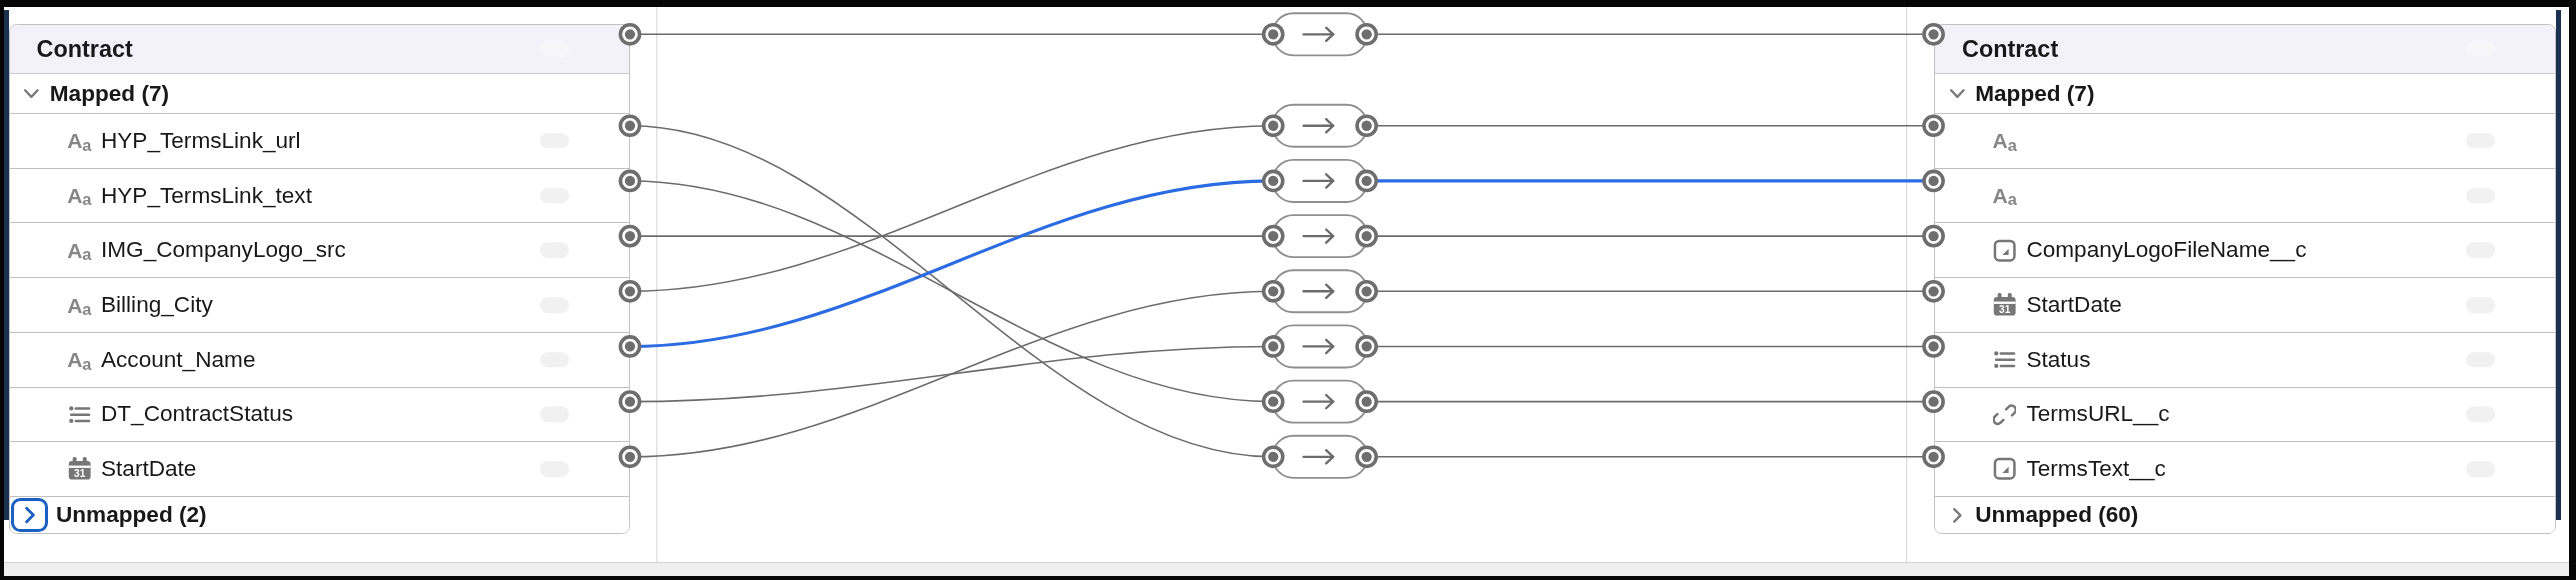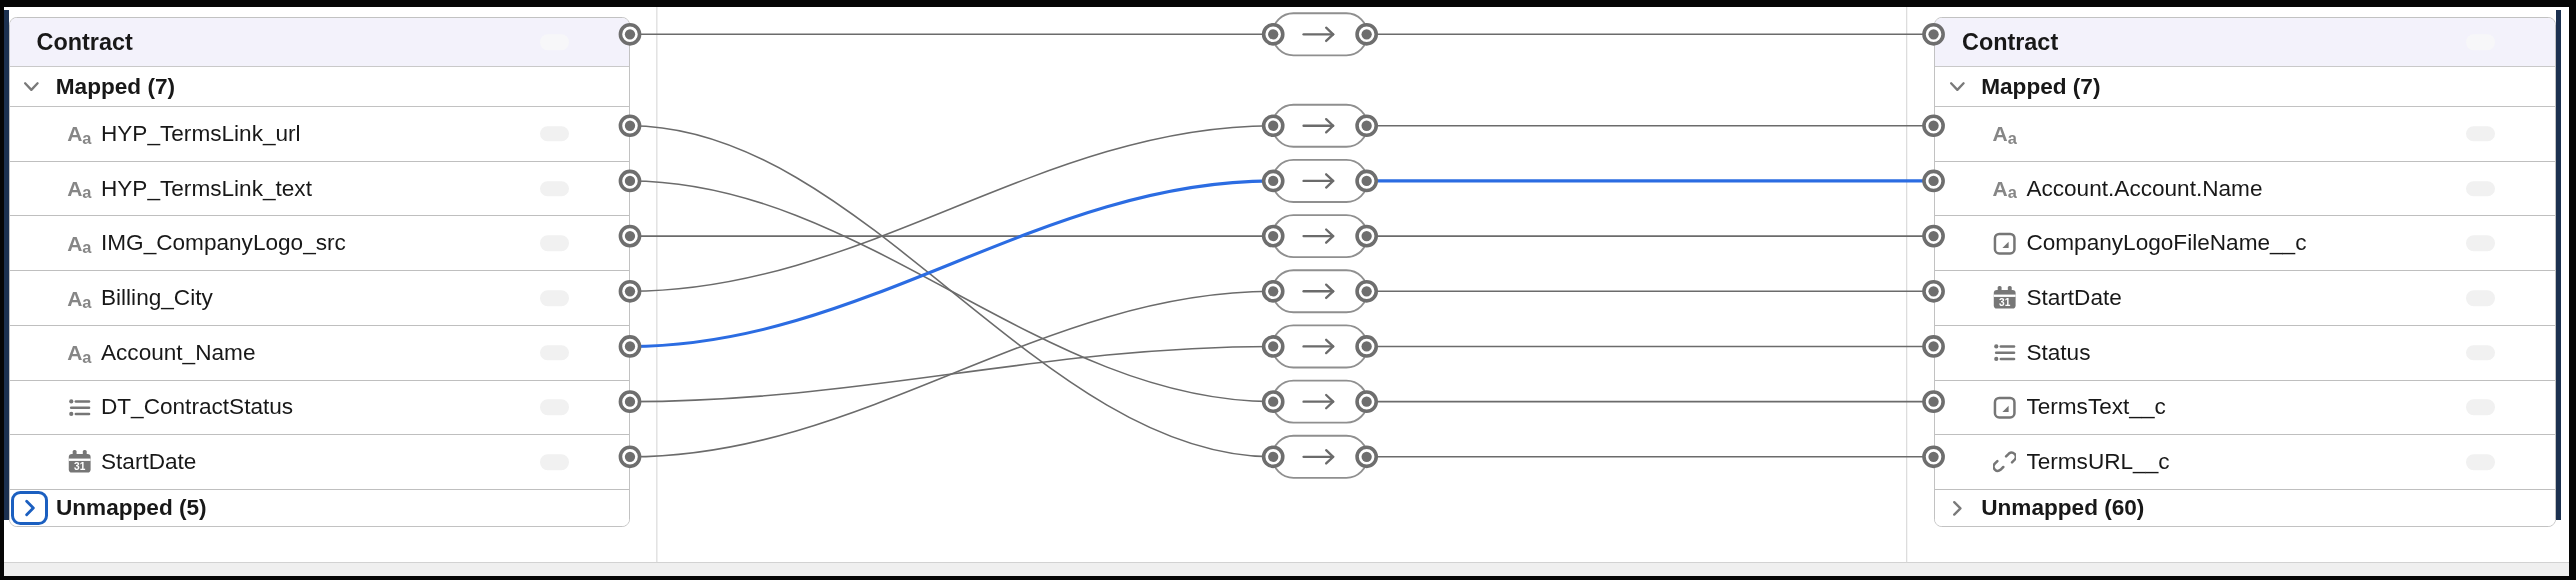--- a/index.html
+++ b/index.html
@@ -11,31 +11,31 @@
   .frame{position:absolute;background:#060606;z-index:10;}
   #frame-top{left:0;top:0;width:2576px;height:7px;}
   #frame-bottom{left:0;top:576px;width:2576px;height:4.7px;}
   #frame-left{left:0;top:0;width:3.9px;height:581px;}
   #frame-right{left:2569px;top:0;width:7px;height:581px;}
   #bottom-strip{position:absolute;left:3.9px;top:562px;width:2565px;height:14px;background:#efefef;border-top:0.8px solid #d2d2d2;z-index:2;box-sizing:border-box;}
   .navy{position:absolute;top:10px;width:4.7px;height:510px;background:var(--navy,#1c3150);z-index:3;}
   #navy-left{left:3.9px;}
   #navy-right{left:2556px;}
 
-  .panel{position:absolute;top:17px;height:510px;background:#fff;border:1.2px solid var(--border,#c2c2c2);
+  .panel{position:absolute;top:24px;height:510px;background:#fff;border:1.2px solid var(--border,#c2c2c2);
     border-radius:7.8px;z-index:1;display:flex;flex-direction:column;box-sizing:border-box;overflow:hidden;}
   #left-panel{left:8.6px;width:621px;}
   #right-panel{left:1934px;width:622px;}
 
   .phead{flex:0 0 48px;background:var(--header_bg,#f3f2fb);border-bottom:0.8px solid #c9c9c9;
     display:flex;align-items:center;padding-left:27px;position:relative;}
   .ptitle{font-weight:700;font-size:23.4px;color:var(--text,#181818);}
   .grow{flex:0 0 39px;background:#fff;border-bottom:0.8px solid var(--border,#c2c2c2);
     display:flex;align-items:center;padding-left:12.5px;position:relative;}
-  .glabel{font-weight:700;font-size:22.6px;color:var(--text,#181818);margin-left:15px;}
+  .glabel{font-weight:700;font-size:22.6px;color:var(--text,#181818);margin-left:9px;}
   .chevbox{width:18.7px;height:18.7px;display:flex;align-items:center;justify-content:center;}
 
   .fields{flex:1 1 auto;display:flex;flex-direction:column;}
   .frow{flex:1;border-bottom:0.8px solid var(--row_border,#bfbfbf);display:flex;align-items:center;
     position:relative;padding-left:58px;background:#fff;}
   .ficon{width:23.4px;height:23.4px;flex:0 0 23.4px;display:flex;align-items:center;justify-content:center;}
   .fname{margin-left:10px;font-size:22.6px;color:var(--text,#181818);white-space:nowrap;text-align:right;}
   .pill{position:absolute;right:60px;top:50%;transform:translateY(-50%);width:29px;height:15.6px;
     border-radius:7.8px;background:var(--pill,#f1f1f1);}
   .headpill{background:#f7f7f9;}
@@ -137,21 +137,21 @@
         <span class="fname">StartDate</span>
         <span class="pill"></span>
       </div>
     </div>
   <div class="grow unmapped">
     <span class="focusbtn">
       <svg width="20" height="20" viewBox="0 0 24 24" fill="none">
           <polyline points="8,4 16,12 8,20" stroke="#1b5fc0" stroke-width="3.4" stroke-linecap="round" stroke-linejoin="round"></polyline>
         </svg>
     </span>
-    <span class="glabel">Unmapped (5)</span>
+    <span class="glabel">Unmapped (2)</span>
   </div>
 </div>
 
 <div class="panel" id="right-panel">
   <div class="phead">
     <span class="ptitle">Contract</span>
     <span class="pill headpill"></span>
   </div>
   <div class="grow">
     <span class="chevbox">
@@ -165,21 +165,20 @@
       <div class="frow">
         <span class="ficon">
           <span class="aa">A<span class="sm">a</span></span>
         </span>
         <span class="pill"></span>
       </div>
       <div class="frow">
         <span class="ficon">
           <span class="aa">A<span class="sm">a</span></span>
         </span>
-        <span class="fname">Account.Account.Name</span>
         <span class="pill"></span>
       </div>
       <div class="frow">
         <span class="ficon">
           <svg width="23.4" height="23.4" viewBox="0 0 30 30" fill="none">
             <rect x="2.5" y="2.5" width="25" height="25" rx="5.5" stroke="#767676" stroke-width="3.2"></rect>
             <polygon points="20,12.5 20,20.5 12,20.5" fill="#767676"></polygon>
           </svg>
         </span>
         <span class="fname">CompanyLogoFileName__c</span>
@@ -206,36 +205,36 @@
             <line x1="10" y1="7" x2="27" y2="7" stroke="#767676" stroke-width="3.2" stroke-linecap="round"></line>
             <line x1="4" y1="15" x2="27" y2="15" stroke="#767676" stroke-width="3.2" stroke-linecap="round"></line>
             <line x1="10" y1="23" x2="27" y2="23" stroke="#767676" stroke-width="3.2" stroke-linecap="round"></line>
           </svg>
         </span>
         <span class="fname">Status</span>
         <span class="pill"></span>
       </div>
       <div class="frow">
         <span class="ficon">
+          <svg width="23.4" height="23.4" viewBox="0 0 30 30" fill="none" stroke="#767676" stroke-width="3.2" stroke-linecap="round">
+            <path d="M16.8 8.2 l3.6 -3.6 a5.4 5.4 0 0 1 7.6 7.6 l-3.6 3.6"></path>
+            <path d="M13.2 21.8 l-3.6 3.6 a5.4 5.4 0 0 1 -7.6 -7.6 l3.6 -3.6"></path>
+          </svg>
+        </span>
+        <span class="fname">TermsURL__c</span>
+        <span class="pill"></span>
+      </div>
+      <div class="frow">
+        <span class="ficon">
           <svg width="23.4" height="23.4" viewBox="0 0 30 30" fill="none">
             <rect x="2.5" y="2.5" width="25" height="25" rx="5.5" stroke="#767676" stroke-width="3.2"></rect>
             <polygon points="20,12.5 20,20.5 12,20.5" fill="#767676"></polygon>
           </svg>
         </span>
         <span class="fname">TermsText__c</span>
-        <span class="pill"></span>
-      </div>
-      <div class="frow">
-        <span class="ficon">
-          <svg width="23.4" height="23.4" viewBox="0 0 30 30" fill="none" stroke="#767676" stroke-width="3.2" stroke-linecap="round">
-            <path d="M16.8 8.2 l3.6 -3.6 a5.4 5.4 0 0 1 7.6 7.6 l-3.6 3.6"></path>
-            <path d="M13.2 21.8 l-3.6 3.6 a5.4 5.4 0 0 1 -7.6 -7.6 l3.6 -3.6"></path>
-          </svg>
-        </span>
-        <span class="fname">TermsURL__c</span>
         <span class="pill"></span>
       </div>
     </div>
   <div class="grow unmapped">
     <span class="chevbox">
       <svg width="18.7" height="18.7" viewBox="0 0 24 24" fill="none">
           <polyline points="8,4 16,12 8,20" stroke="#7a7a7a" stroke-width="3" stroke-linecap="round" stroke-linejoin="round"></polyline>
         </svg>
     </span>
     <span class="glabel">Unmapped (60)</span>

